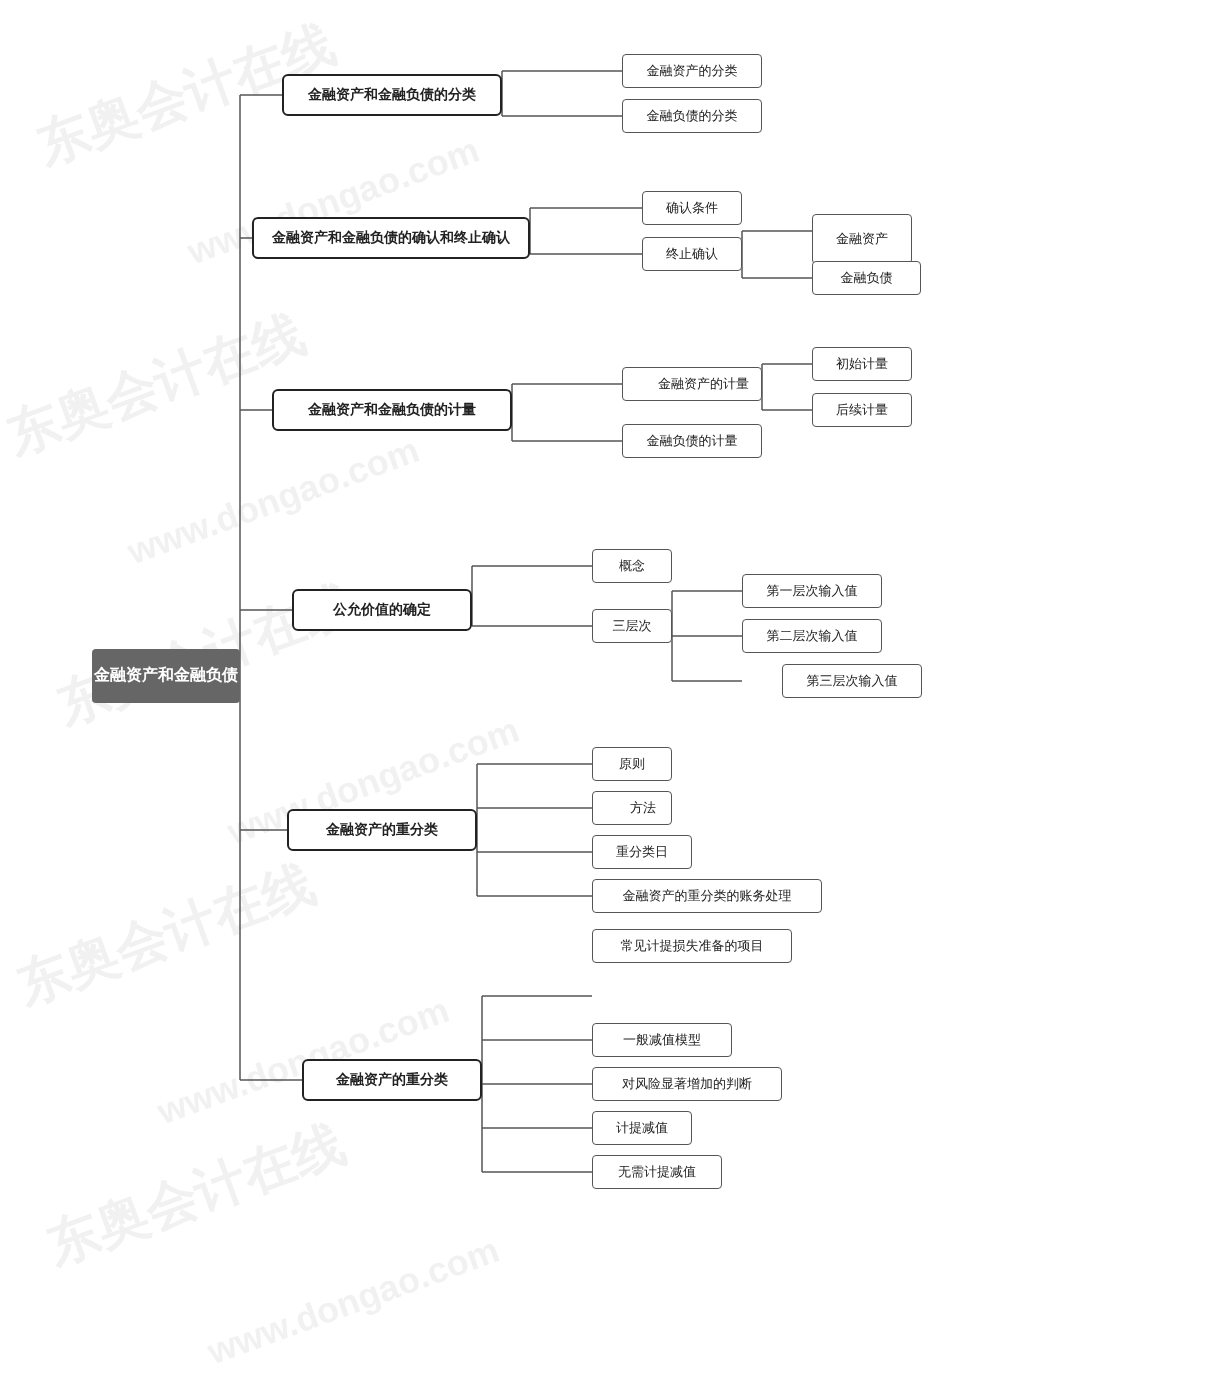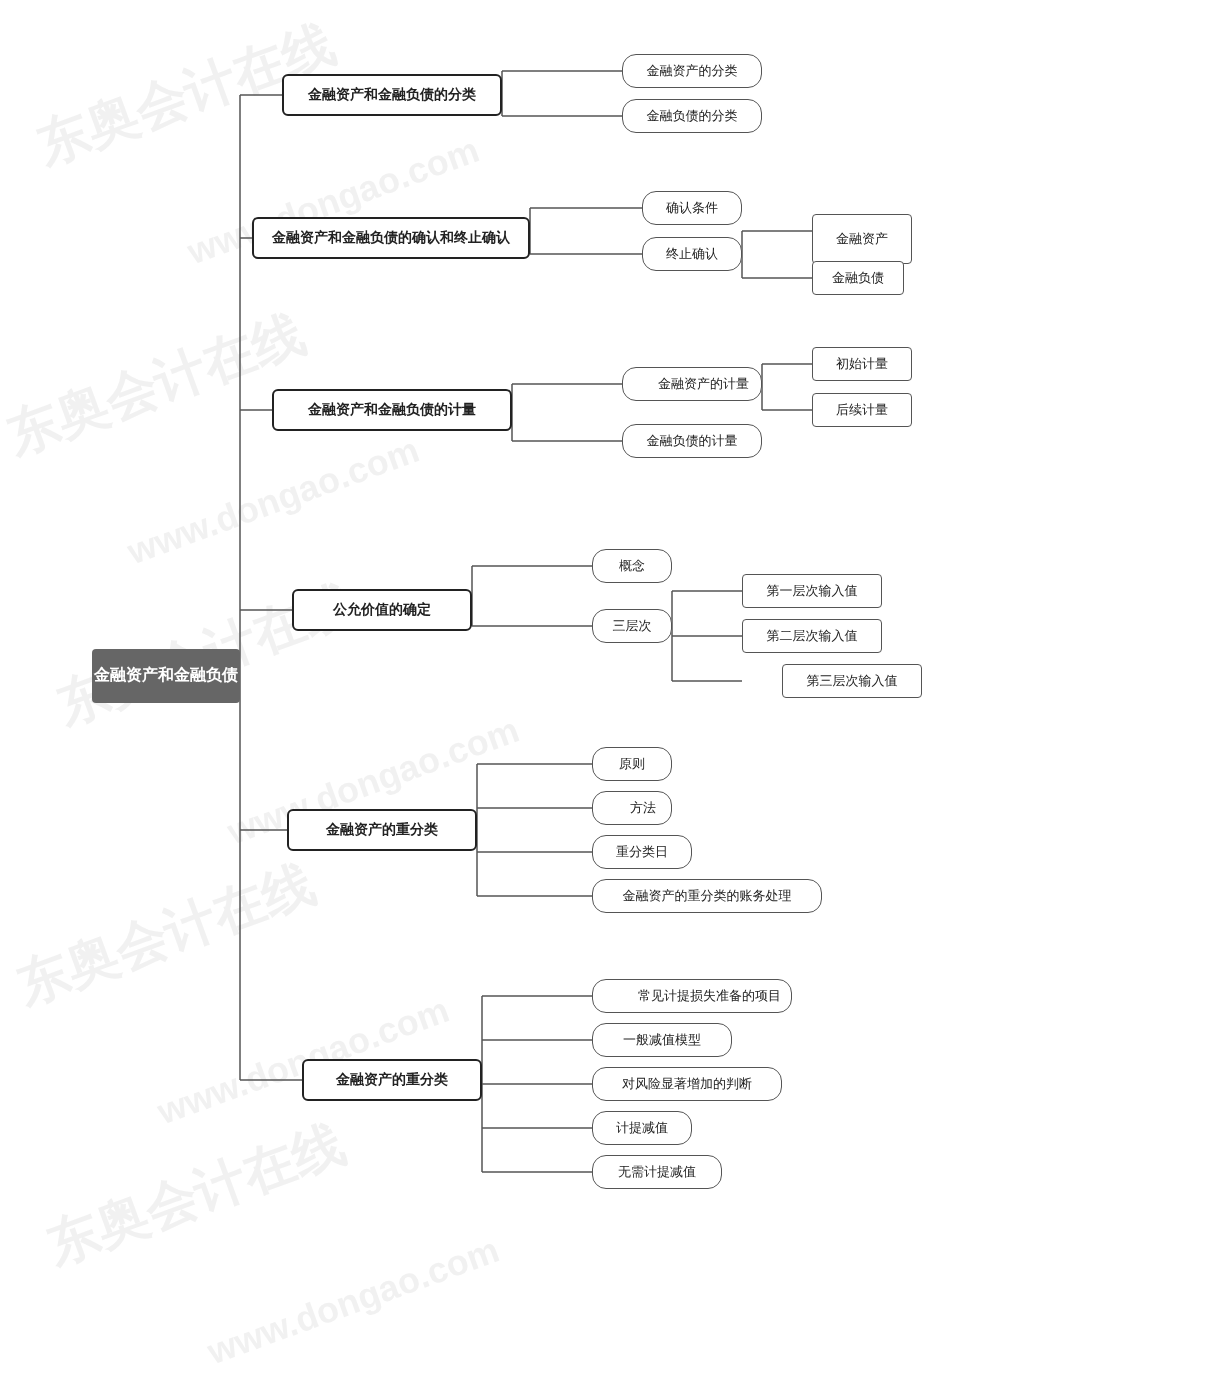--- a/index.html
+++ b/index.html
@@ -72,21 +72,21 @@
       border-radius: 6px;
       padding: 8px 14px;
       font-size: 14px;
       font-weight: bold;
       white-space: nowrap;
     }
 
     .node-level2 {
       background: #fff;
       border: 1.5px solid #555;
-      border-radius: 14px;
+      border-radius: 4px;
       padding: 6px 10px;
       font-size: 13px;
       white-space: nowrap;
     }
 
     .node-level3 {
       background: #fff;
       border: 1.5px solid #555;
       border-radius: 4px;
       padding: 5px 8px;
@@ -219,21 +219,21 @@
     <div class="node node-level2" style="left:580px;top:172px;width:100px;height:34px;">
       <span>确认条件</span>
     </div>
     <div class="node node-level2" style="left:580px;top:218px;width:100px;height:34px;">
       <span>终止确认</span>
     </div>
 
     <div class="node node-level3" style="left:750px;top:195px;width:100px;height:50px;">
       <span>金融资产</span>
     </div>
-    <div class="node node-level3" style="left:750px;top:242px;width:92px;height:34px;">
+    <div class="node node-level3" style="left:750px;top:242px;width:109px;height:34px;">
       <span>金融负债</span>
     </div>
 
     <div class="node node-level1" style="left:210px;top:370px;width:240px;height:42px;">
       <span>金融资产和金融负债的计量</span>
     </div>
 
     <div class="node node-level2" style="left:560px;top:348px;width:140px;height:34px;padding-left:33px;">
       <span>金融资产的计量</span>
     </div>
@@ -283,21 +283,21 @@
       <span>重分类日</span>
     </div>
     <div class="node node-level2" style="left:530px;top:860px;width:230px;height:34px;">
       <span>金融资产的重分类的账务处理</span>
     </div>
 
     <div class="node node-level1" style="left:240px;top:1040px;width:180px;height:42px;">
       <span>金融资产的重分类</span>
     </div>
 
-    <div class="node node-level2" style="left:530px;top:960px;width:200px;height:34px;justify-content:flex-end;">
+    <div class="node node-level2" style="left:530px;top:910px;width:200px;height:34px;">
       <span>常见计提损失准备的项目</span>
     </div>
     <div class="node node-level2" style="left:530px;top:1004px;width:140px;height:34px;">
       <span>一般减值模型</span>
     </div>
     <div class="node node-level2" style="left:530px;top:1048px;width:190px;height:34px;">
       <span>对风险显著增加的判断</span>
     </div>
     <div class="node node-level2" style="left:530px;top:1092px;width:100px;height:34px;">
       <span>计提减值</span>

